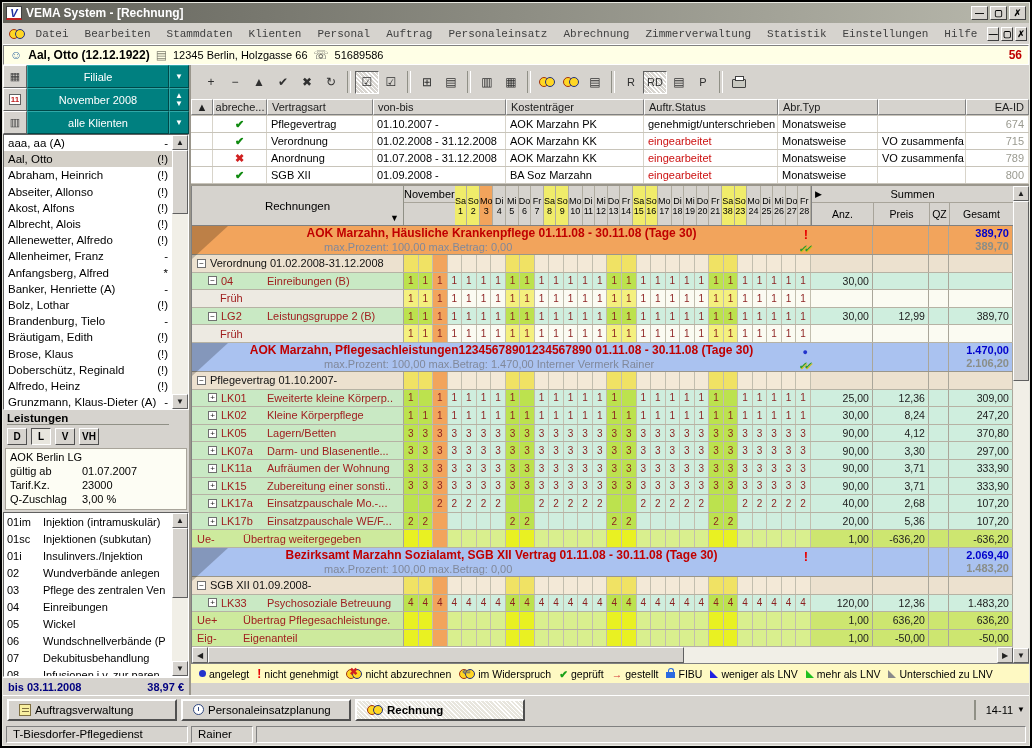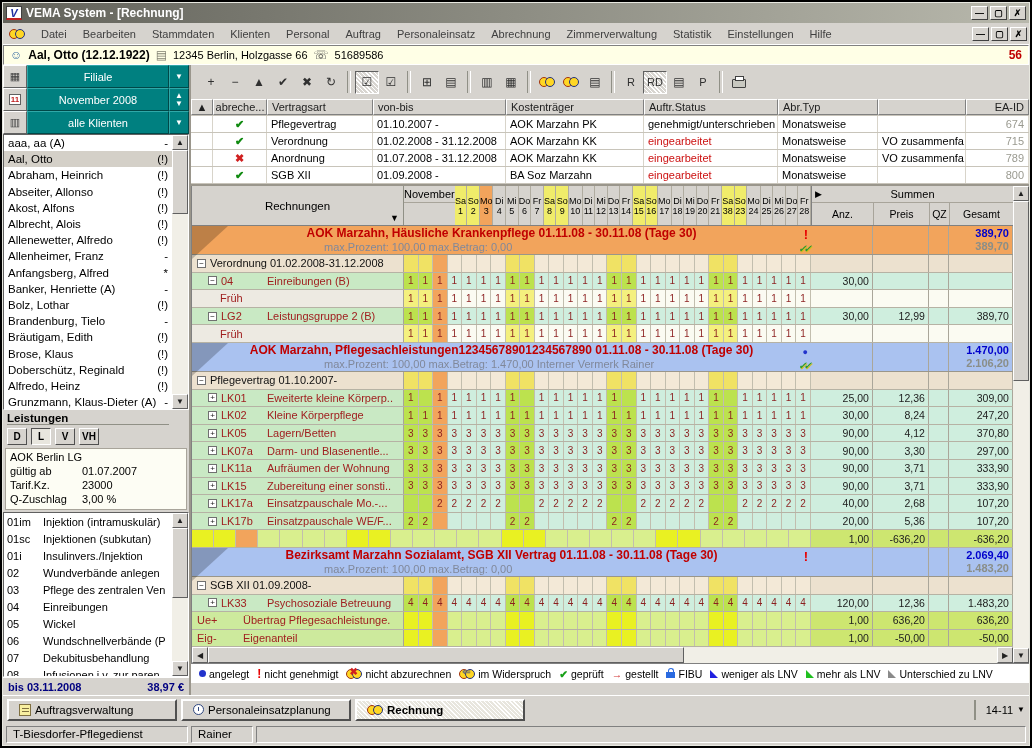--- a/index.html
+++ b/index.html
@@ -6,21 +6,21 @@
   html,body{width:1032px;height:748px;overflow:hidden;background:#000;}
   body{font-family:"Liberation Sans",sans-serif;font-size:11px;color:#000;}
   .win{position:absolute;left:2px;top:2px;width:1028px;height:744px;background:#d6d3ce;display:flex;flex-direction:column;border:1px solid #e8e8e0;}
   
   .titlebar{height:20px;display:flex;align-items:center;background:linear-gradient(90deg,#62625a,#b8b8ac);color:#fff;font-weight:bold;font-size:12px;padding:0 3px;flex:none;}
   .logo{width:16px;height:14px;background:#fff;border:1px solid #404040;color:#2030a0;font-weight:bold;font-style:italic;font-size:11px;display:flex;align-items:center;justify-content:center;margin-right:4px;border-bottom:2px solid #c02020;}
   .t-title{flex:1;}
   .wbtn{width:17px;height:14px;background:#d6d3ce;border:1px solid;border-color:#fff #404040 #404040 #fff;color:#000;font-size:9px;display:flex;align-items:center;justify-content:center;margin-left:2px;font-weight:bold;}
   
   .menubar{height:22px;display:flex;align-items:center;background:#d6d3ce;border-bottom:1px solid #fff;padding:0 2px;flex:none;}
-  .menu-item{padding:2px 8px;color:#404040;}
+  .menu-item{padding:2px 8px;color:#404040;font-family:Liberation Mono, monospace;}
   .cp{display:inline-block;width:16px;height:10px;position:relative;}
   .cp::before,.cp::after{content:'';position:absolute;width:8px;height:8px;border-radius:50%;background:#ffd724;top:0;}
   .cp::before{left:0;border:1px solid #a03010;}
   .cp::after{left:6px;border:1px solid #203080;}
   .menubar .cp{margin:0 8px 0 4px;}
   .menu-sp{flex:1;}
   
   .infobar{height:20px;background:#ffffe6;border:1px solid;border-color:#808080 #fff #fff #808080;display:flex;align-items:center;padding:0 6px;gap:6px;flex:none;}
   .ib-name{font-weight:bold;font-size:12px;}
   .ib-ico{color:#3a6ea5;font-size:12px;line-height:12px;}
@@ -141,21 +141,21 @@
   .g-title{text-align:center;color:#c00000;font-weight:bold;font-size:12px;line-height:15px;white-space:nowrap;overflow:hidden;}
   .g-sub{color:#80889a;font-size:11px;line-height:14px;padding-left:132px;white-space:nowrap;overflow:hidden;}
   .g-flag{position:absolute;right:3px;top:1px;color:#e80000;font-weight:bold;font-size:13px;}
   .g-flag.dot{color:#2233cc;font-size:9px;top:4px;}
   .g-ic2{position:absolute;right:1px;top:17px;color:#2a9a2a;font-size:10px;font-weight:bold;letter-spacing:-3px;transform:skewX(-14deg);text-shadow:1px 1px 0 #d8c020;}
   .g-row .sc{flex-direction:column;align-items:flex-end;justify-content:center;padding-right:3px;}
   .g-t1{color:#0000cc;font-weight:bold;font-size:11px;line-height:13px;}
   .g-t2{color:#8a8e88;font-weight:bold;font-size:11px;line-height:13px;}
   .g-filler{flex:1;background:#cfccc4;}
   
-  .legend{height:20px;flex:none;background:#ffffff;border-top:1px solid #808080;display:flex;align-items:center;gap:4px;padding-left:8px;font-size:10.5px;overflow:hidden;}
+  .legend{height:20px;flex:none;background:#fef9c3;border-top:1px solid #808080;display:flex;align-items:center;gap:4px;padding-left:8px;font-size:10.5px;overflow:hidden;}
   .lg-item{display:flex;align-items:center;gap:3px;margin-right:4px;}
   .lg-dot{width:7px;height:7px;border-radius:50%;background:#2233cc;}
   .lg-excl{color:#e80000;font-weight:bold;font-size:12px;}
   .lg-check{color:#18a018;font-weight:bold;}
   .lg-arrow{color:#d03030;font-weight:bold;}
   .lg-ovl{position:absolute;left:3px;top:-3px;color:#d02020;font-weight:bold;font-size:10px;}
   .lg-ovl.gray{color:#707070;}
   .lg-cpwrap{position:relative;display:inline-block;width:16px;height:10px;}
   .lock{display:inline-block;width:9px;height:6px;background:#2a6ae0;position:relative;margin-top:3px;}
   .lock::before{content:'';position:absolute;left:1.5px;top:-4px;width:4px;height:4px;border:1.5px solid #2a6ae0;border-bottom:none;border-radius:3px 3px 0 0;}
@@ -1202,20 +1202,24 @@
                 <span class="dc "></span>
                 <span class="dc "></span>
                 <span class="dc "></span>
                 <span class="dc "></span>
                 <span class="sc w-anz">20,00</span>
                 <span class="sc w-preis">5,36</span>
                 <span class="sc w-qz"></span>
                 <span class="sc w-ges">107,20</span>
               </div>
               <div class="b-row row-ue">
+                <div class="r-label">
+                  <span class="lkcode">Ue-</span>
+                  <span>Übertrag weitergegeben</span>
+                </div>
                 <span class="dc we"></span>
                 <span class="dc we"></span>
                 <span class="dc td"></span>
                 <span class="dc "></span>
                 <span class="dc "></span>
                 <span class="dc "></span>
                 <span class="dc "></span>
                 <span class="dc we"></span>
                 <span class="dc we"></span>
                 <span class="dc "></span>

